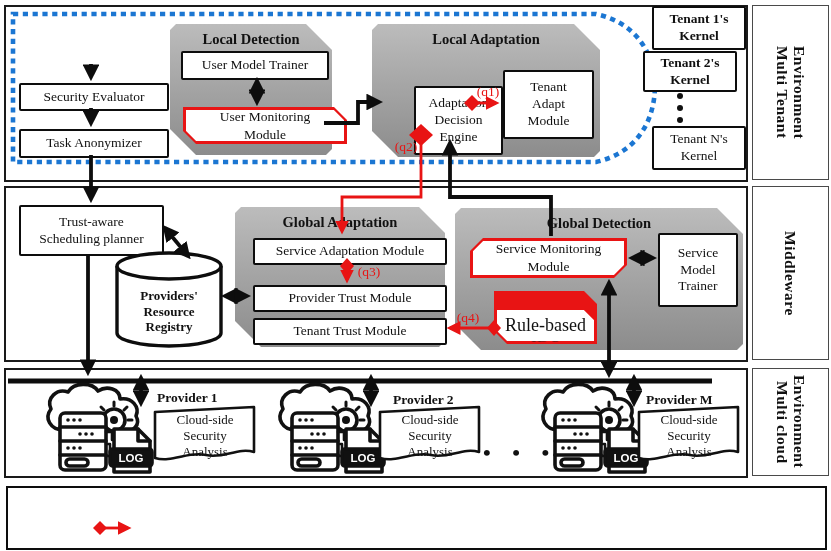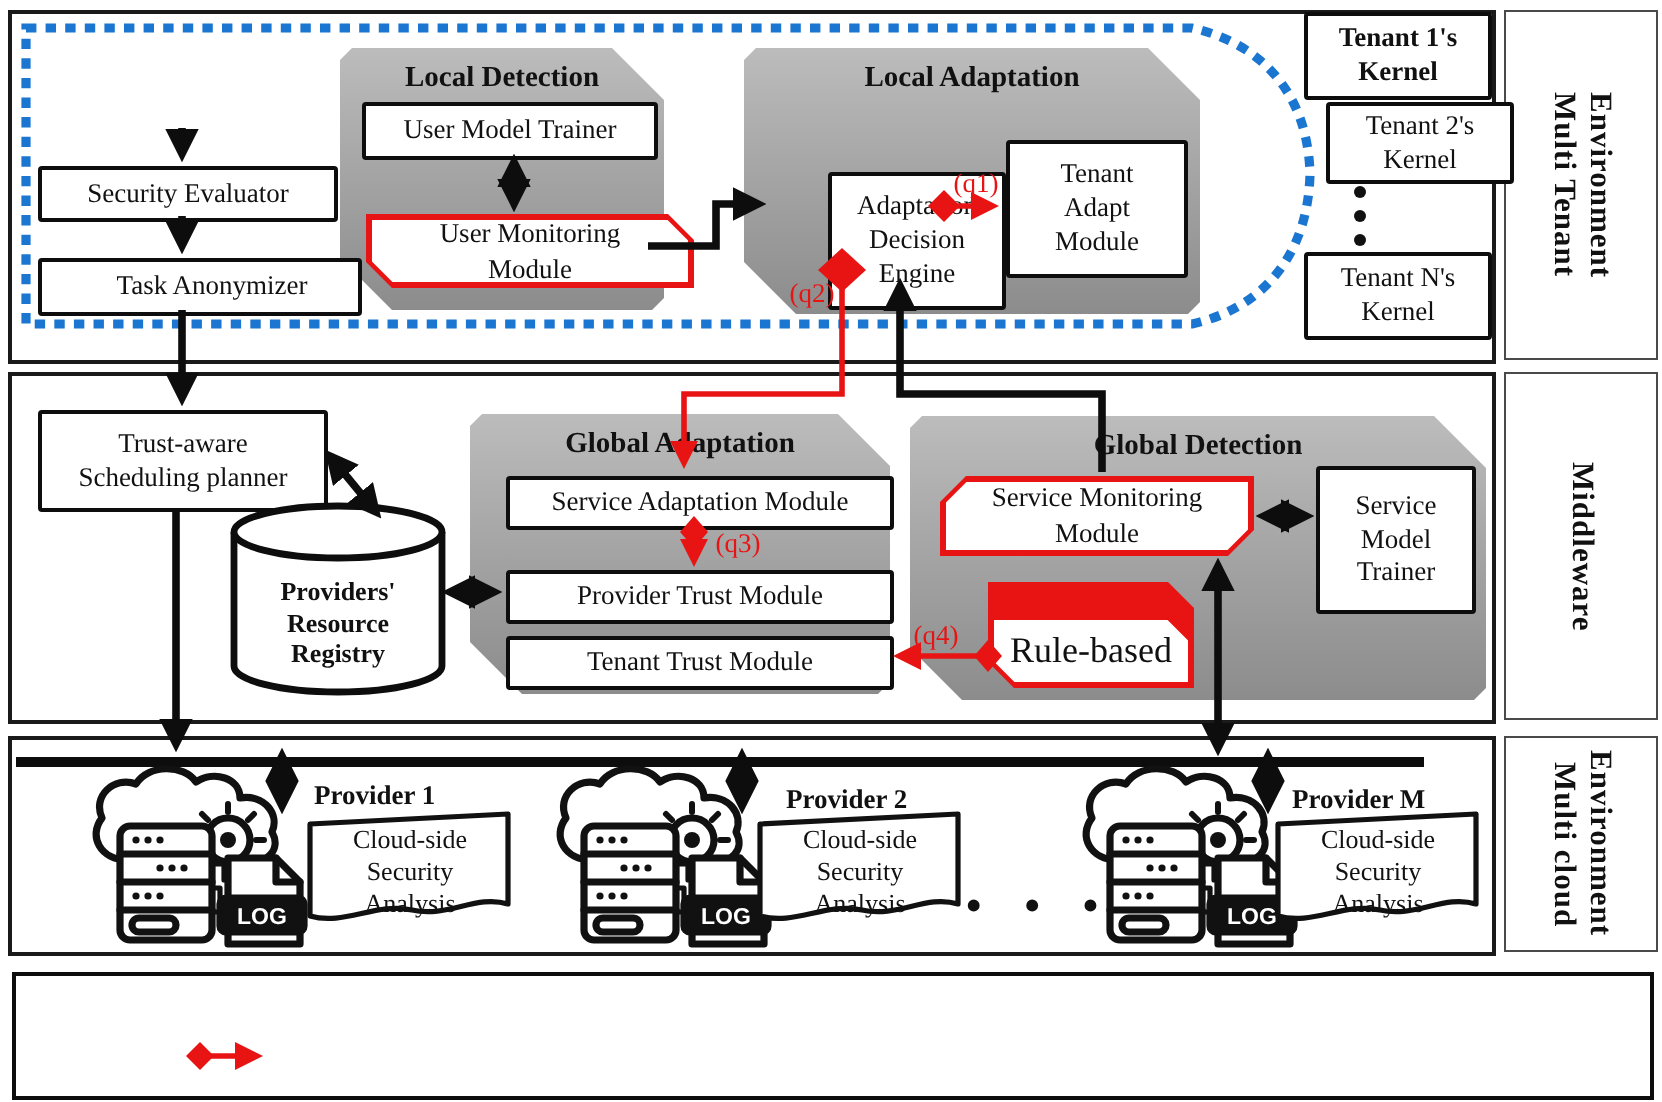--- a/index.html
+++ b/index.html
@@ -78,38 +78,38 @@
   <div class="blob" style="left:372px;top:24px;width:228px;height:133px;"></div>
   <div class="blob-title" style="left:372px;top:31px;width:228px;">Local Adaptation</div>
 
   <div class="blob" style="left:235px;top:207px;width:210px;height:140px;"></div>
   <div class="blob-title" style="left:235px;top:214px;width:210px;">Global Adaptation</div>
 
   <div class="blob" style="left:455px;top:208px;width:288px;height:142px;"></div>
   <div class="blob-title" style="left:455px;top:215px;width:288px;">Global Detection</div>
 
   <div class="wbox" style="left:19px;top:83px;width:146px;height:24px;">Security Evaluator</div>
-  <div class="wbox" style="left:19px;top:129px;width:146px;height:25px;padding-left:12px;">Task Anonymizer</div>
+  <div class="wbox" style="left:19px;top:129px;width:146px;height:25px;">Task Anonymizer</div>
 
   <div class="wbox" style="left:181px;top:51px;width:144px;height:25px;">User Model Trainer</div>
   <div class="redbox" style="left:183px;top:107px;width:140px;height:37px;padding-left:24px;">
     <div class="fill">User Monitoring
 Module</div>
   </div>
 
   <div class="wbox" style="left:386px;top:86px;width:85px;height:65px;margin-left:28px;">Adaptation
 Decision
 Engine</div>
   <div class="wbox" style="left:503px;top:70px;width:87px;height:65px;">Tenant
 Adapt
 Module</div>
 
   <div class="wbox" style="left:652px;top:6px;width:90px;height:40px;font-weight:bold;">Tenant 1's
 Kernel</div>
-  <div class="wbox" style="left:663px;top:51px;width:90px;height:37px;font-weight:normal;">Tenant 2's
+  <div class="wbox" style="left:643px;top:51px;width:90px;height:37px;font-weight:bold;">Tenant 2's
 Kernel</div>
   <div class="wbox" style="left:652px;top:126px;width:90px;height:40px;font-weight:normal;">Tenant N's
 Kernel</div>
 
   <div class="wbox" style="left:19px;top:205px;width:141px;height:47px;">Trust-aware
 Scheduling planner</div>
 
   <svg class="layer" width="831" height="551" style="z-index:11;">
     <g>
       <path d="M117,266 V333 A52,13 0 0 0 221,333 V266" fill="#fff" stroke="#0d0d0d" stroke-width="3.4"></path>

